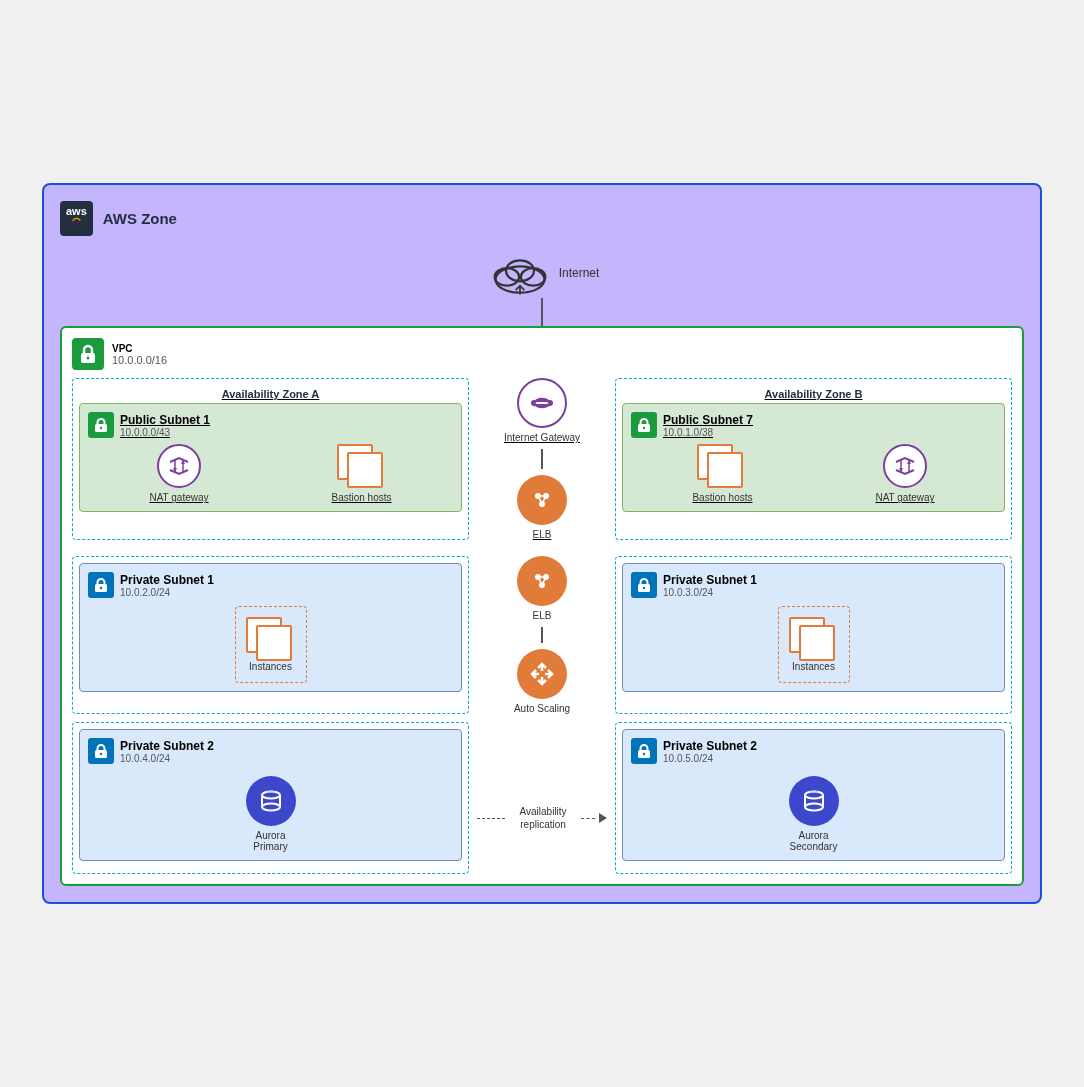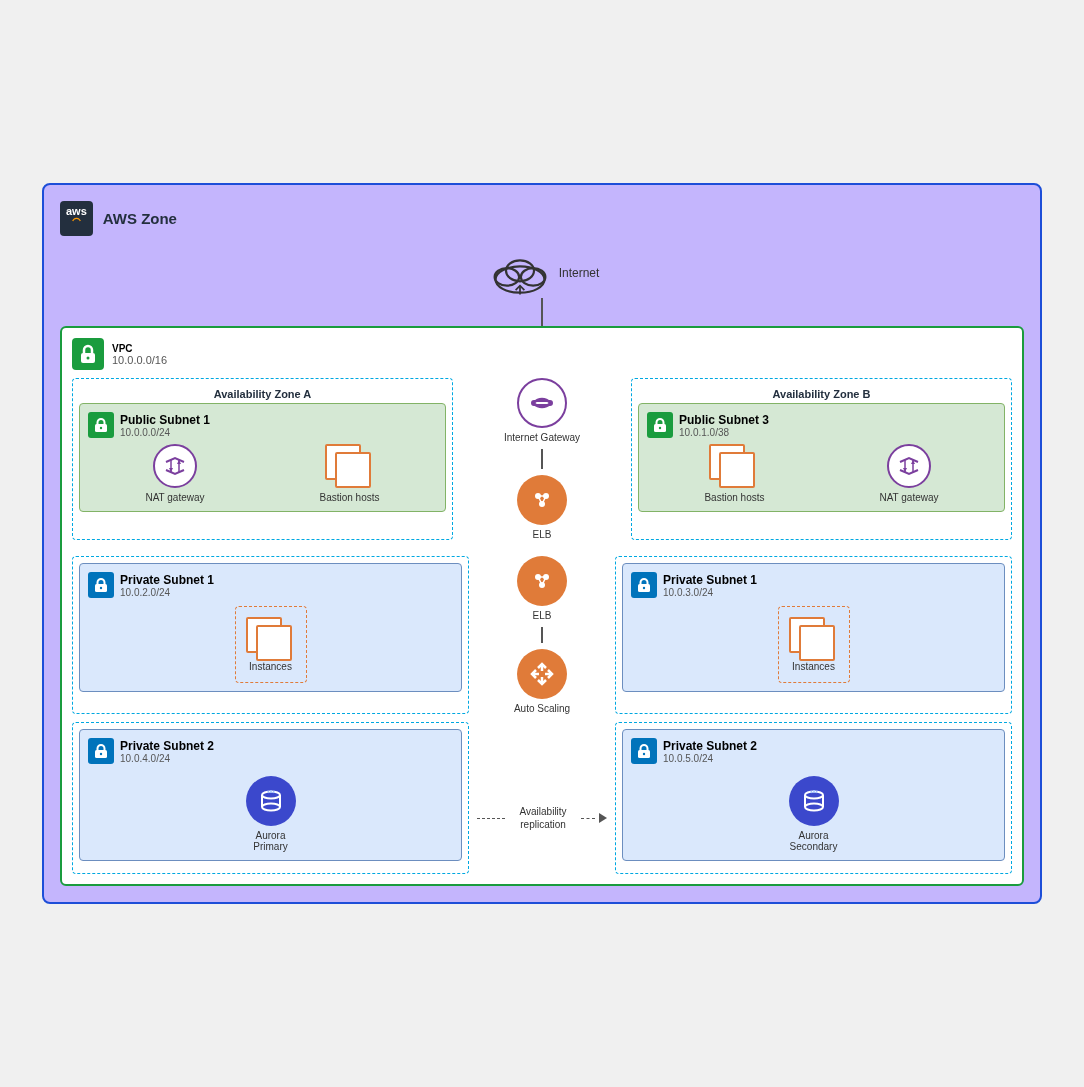--- a/index.html
+++ b/index.html
@@ -243,22 +243,23 @@
       display: flex;
       flex-direction: column;
       align-items: center;
       gap: 0;
     }
 
     
     .public-subnets-row {
       display: grid;
       grid-template-columns: 1fr 130px 1fr;
-      gap: 24px;
+      gap: 8px;
       margin-bottom: 16px;
+      text-decoration: underline;
     }
     .private1-subnets-row {
       display: grid;
       grid-template-columns: 1fr 130px 1fr;
       gap: 8px;
       margin-bottom: 8px;
     }
     .private2-subnets-row {
       display: grid;
       grid-template-columns: 1fr 130px 1fr;
@@ -354,21 +355,21 @@
           <div class="subnet-header">
             <div class="subnet-lock-green">
               <svg width="16" height="16" viewBox="0 0 16 16">
                 <rect x="2" y="7" width="12" height="8" rx="1.5" fill="white"></rect>
                 <path d="M4.5 7V5.5a3.5 3.5 0 0 1 7 0V7" fill="none" stroke="white" stroke-width="2"></path>
                 <circle cx="8" cy="11" r="1.2" fill="#1a9c3e"></circle>
               </svg>
             </div>
             <div>
               <div class="subnet-title">Public Subnet 1</div>
-              <div class="subnet-cidr">10.0.0.0/24</div>
+              <div class="subnet-cidr">10.0.0.0/43</div>
             </div>
           </div>
           <div class="subnet-icons">
             <div class="icon-box">
               <div class="nat-icon">
 
                 <svg width="24" height="24" viewBox="0 0 24 24">
                   <polyline points="3,8 12,4 21,8" fill="none" stroke="#7b3f9e" stroke-width="2"></polyline>
                   <polyline points="3,16 12,20 21,16" fill="none" stroke="#7b3f9e" stroke-width="2"></polyline>
                   <line x1="8" y1="6" x2="8" y2="18" stroke="#7b3f9e" stroke-width="1.5"></line>
@@ -423,21 +424,21 @@
         <div class="subnet-public">
           <div class="subnet-header">
             <div class="subnet-lock-green">
               <svg width="16" height="16" viewBox="0 0 16 16">
                 <rect x="2" y="7" width="12" height="8" rx="1.5" fill="white"></rect>
                 <path d="M4.5 7V5.5a3.5 3.5 0 0 1 7 0V7" fill="none" stroke="white" stroke-width="2"></path>
                 <circle cx="8" cy="11" r="1.2" fill="#1a9c3e"></circle>
               </svg>
             </div>
             <div>
-              <div class="subnet-title">Public Subnet 3</div>
+              <div class="subnet-title">Public Subnet 7</div>
               <div class="subnet-cidr">10.0.1.0/38</div>
             </div>
           </div>
           <div class="subnet-icons">
             <div class="icon-box">
               <div class="instances-icon" style="width:50px;height:44px;position:relative;">
                 <div style="position:absolute;width:36px;height:36px;border:2px solid #e07b39;background:white;top:0;left:0;border-radius:2px;"></div>
                 <div style="position:absolute;width:36px;height:36px;border:2px solid #e07b39;background:white;top:8px;left:10px;border-radius:2px;"></div>
               </div>
               <span class="icon-label">Bastion hosts</span>

